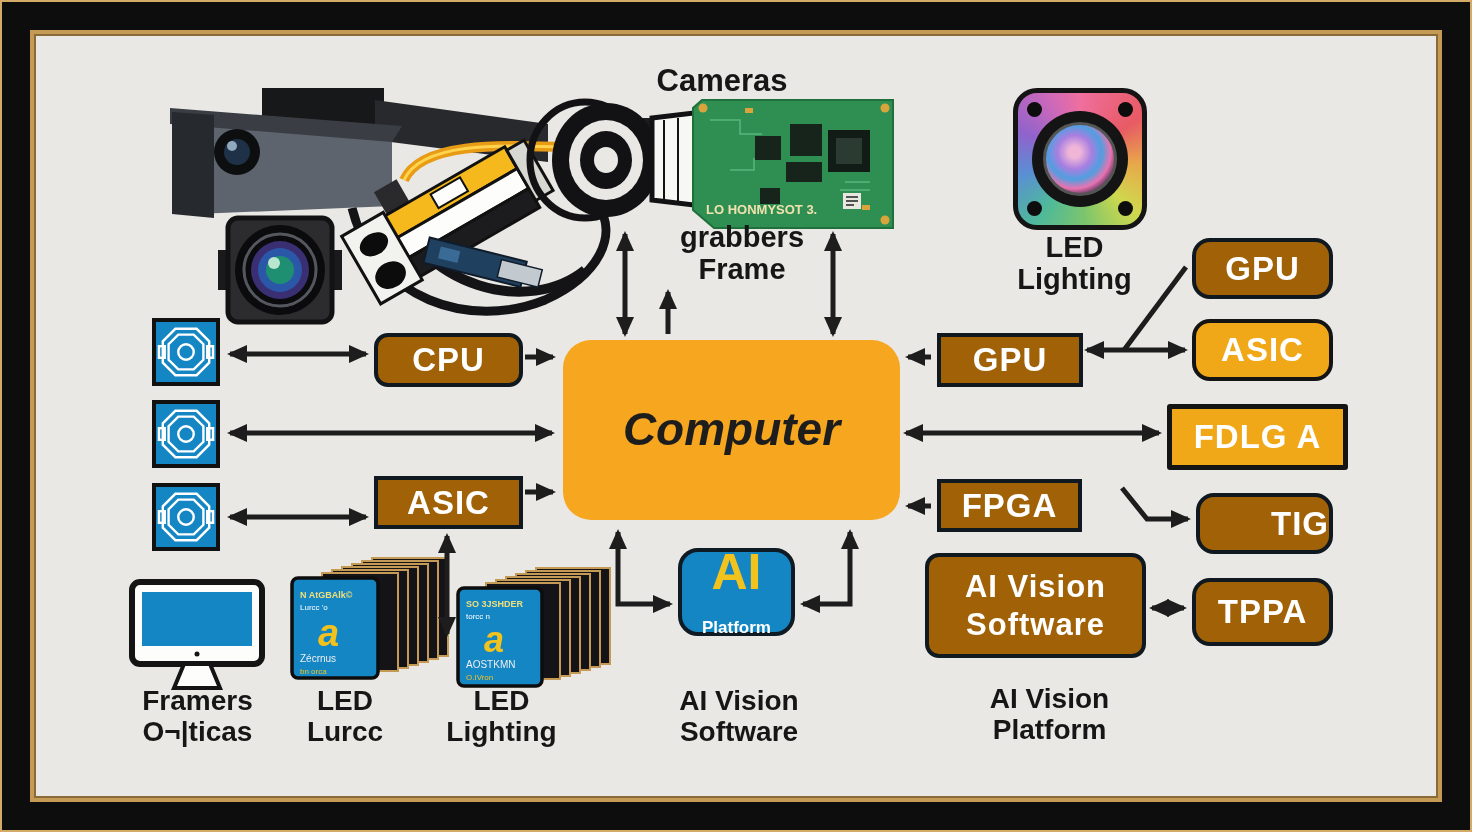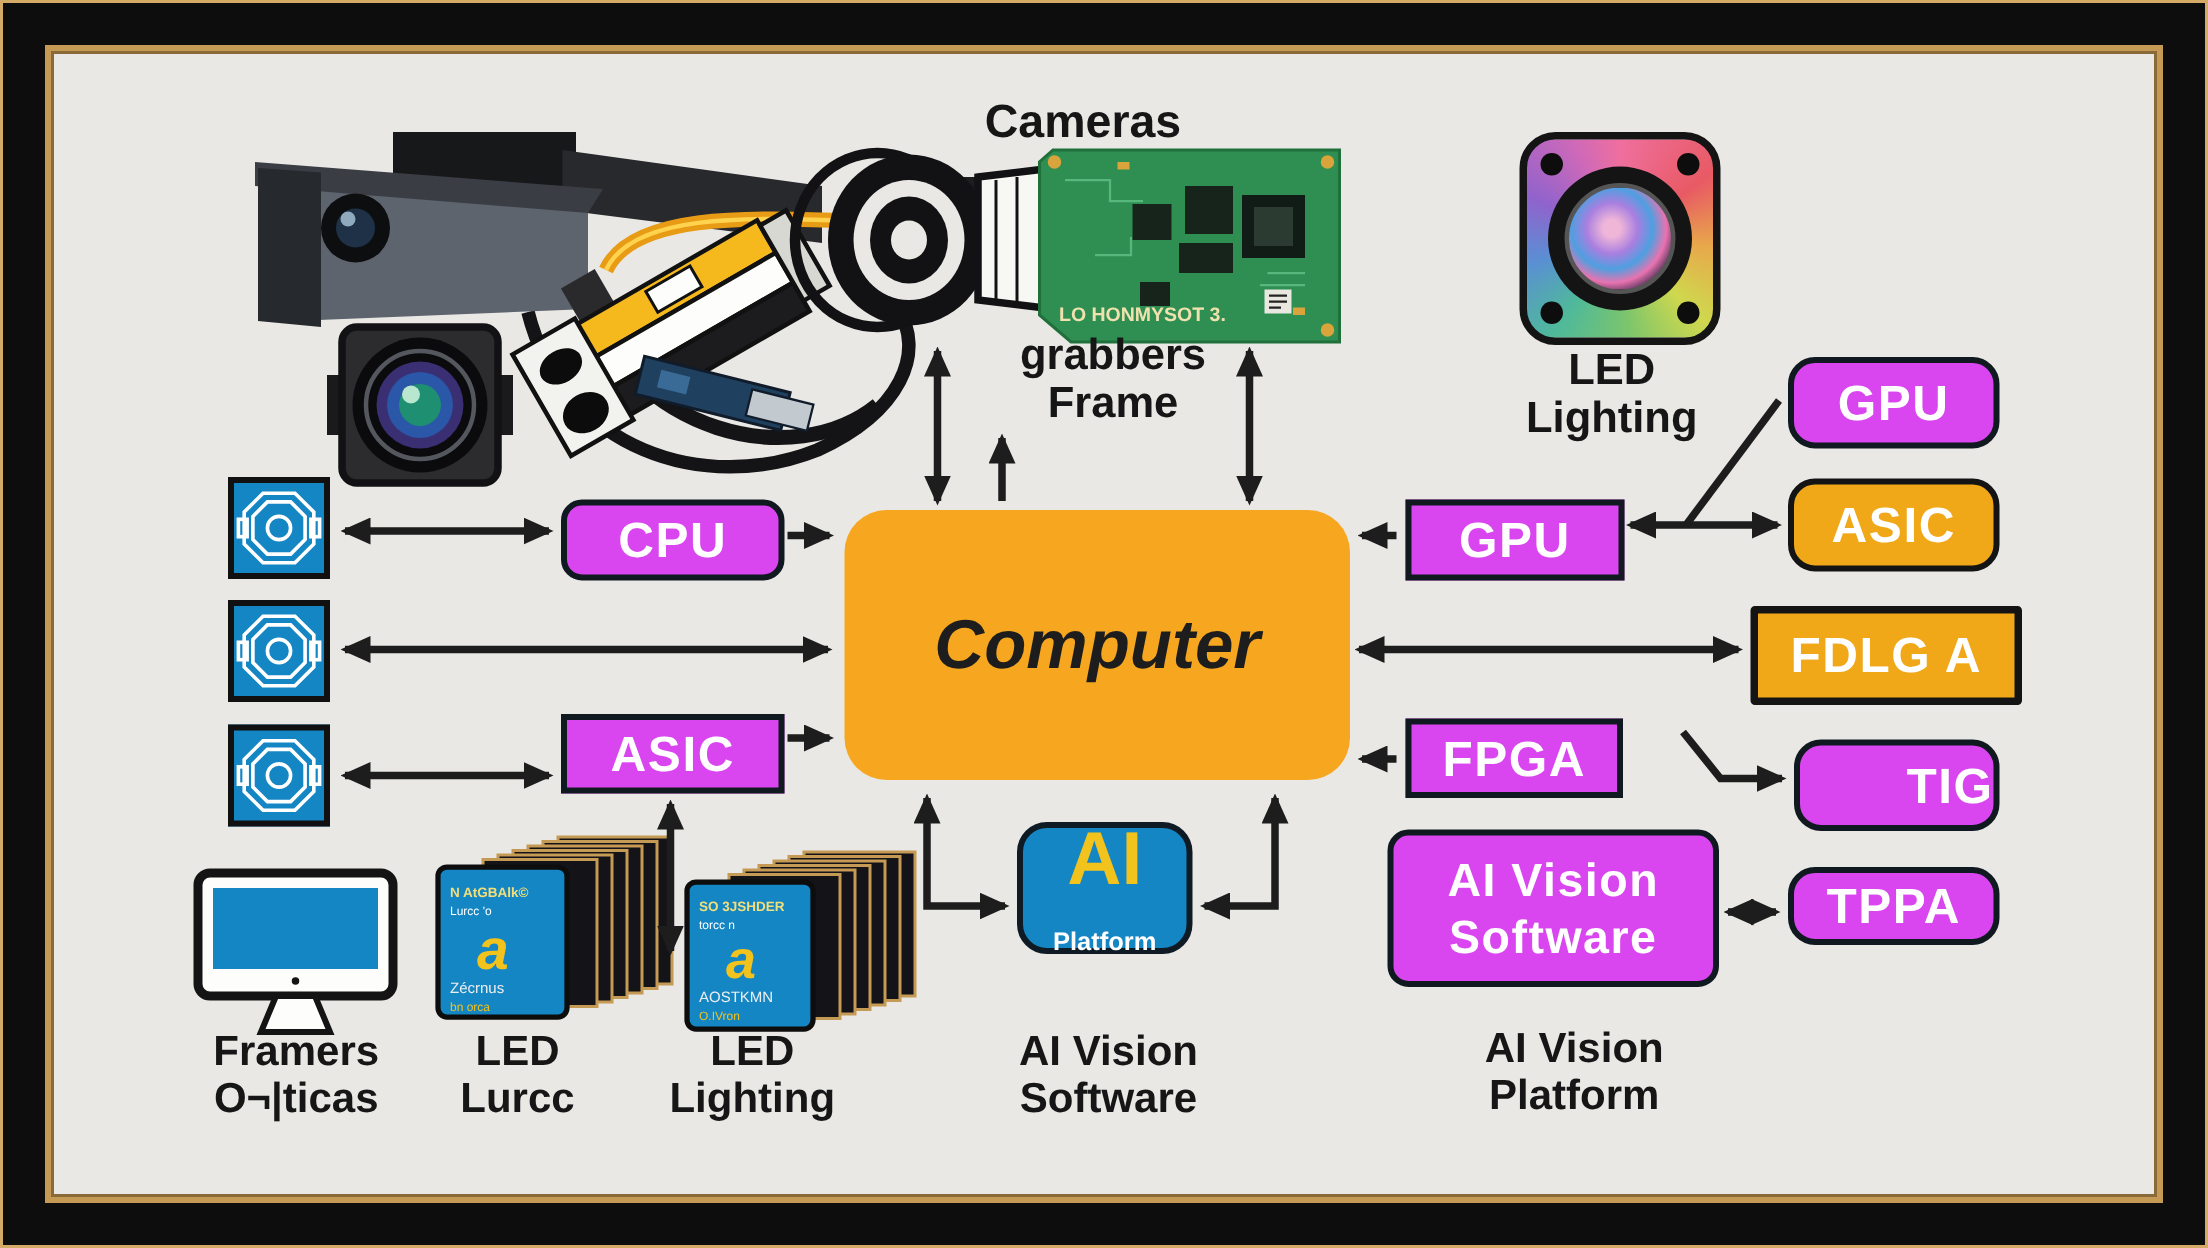--- a/index.html
+++ b/index.html
@@ -6,21 +6,21 @@
   .canvas{position:relative;width:1472px;height:832px;background:#e9e8e5;overflow:hidden;
           font-family:"Liberation Sans",sans-serif;}
   .frame-overlay{position:absolute;inset:0;z-index:60;pointer-events:none;
      box-shadow: inset 0 0 0 2px #d4ab66,
                  inset 0 0 0 30px #0d0d0d,
                  inset 0 0 0 34px #c59a55,
                  inset 0 0 0 36px #8a6a38;}
   .art{position:absolute;left:0;top:0;z-index:5;}
   .box{position:absolute;display:flex;flex-direction:column;align-items:center;justify-content:center;
        box-sizing:border-box;font-weight:bold;z-index:10;letter-spacing:1px;}
-  .blue{background:#d946ef;border:4px solid #10191f;color:#fff;}
+  .blue{background:#a16207;border:4px solid #10191f;color:#fff;}
   .yellow{background:#f0a818;border:4px solid #141414;color:#fff;}
   .r18{border-radius:18px;}
   .fs33{font-size:33px;}
   .cv{position:absolute;left:563px;top:340px;width:337px;height:180px;background:#f6a71f;
       border-radius:28px;color:#1d1d1d;font-size:46px;line-height:1.12;font-weight:bold;
       display:flex;flex-direction:column;align-items:center;justify-content:center;z-index:10;font-style:italic;}
   .label{position:absolute;color:#161616;font-weight:bold;text-align:center;line-height:1.1;z-index:10;}
   .aperture{position:absolute;width:68px;height:68px;background:#1486c4;border:4px solid #111;
       box-sizing:border-box;display:flex;align-items:center;justify-content:center;z-index:10;}
   .led-light{position:absolute;left:1013px;top:88px;width:134px;height:142px;box-sizing:border-box;
@@ -270,21 +270,21 @@
   </div>
   <div class="box yellow r18 fs33" style="left:1192px;top:319px;width:141px;height:62px;">
     <span>ASIC</span>
   </div>
   <div class="box yellow fs33" style="left:1167px;top:404px;width:181px;height:66px;border-width:5px;border-radius:3px;">
     <span>FDLG A</span>
   </div>
   <div class="box blue r18 fs33" style="left:1196px;top:493px;width:137px;height:61px;align-items:flex-end;">
     <span>TIG</span>
   </div>
-  <div class="box blue r18 fs33" style="left:1192px;top:578px;width:141px;height:52px;text-align:center;">
+  <div class="box blue r18 fs33" style="left:1192px;top:578px;width:141px;height:68px;text-align:center;">
     <span>TPPA</span>
   </div>
 
   <div class="box blue" style="left:925px;top:553px;width:221px;height:105px;border-radius:14px;font-size:31px;line-height:1.2;">
     <div>AI Vision</div>
     <div>Software</div>
   </div>
 
   <div class="ai-chip">
     <span class="ai-big">AI</span>

